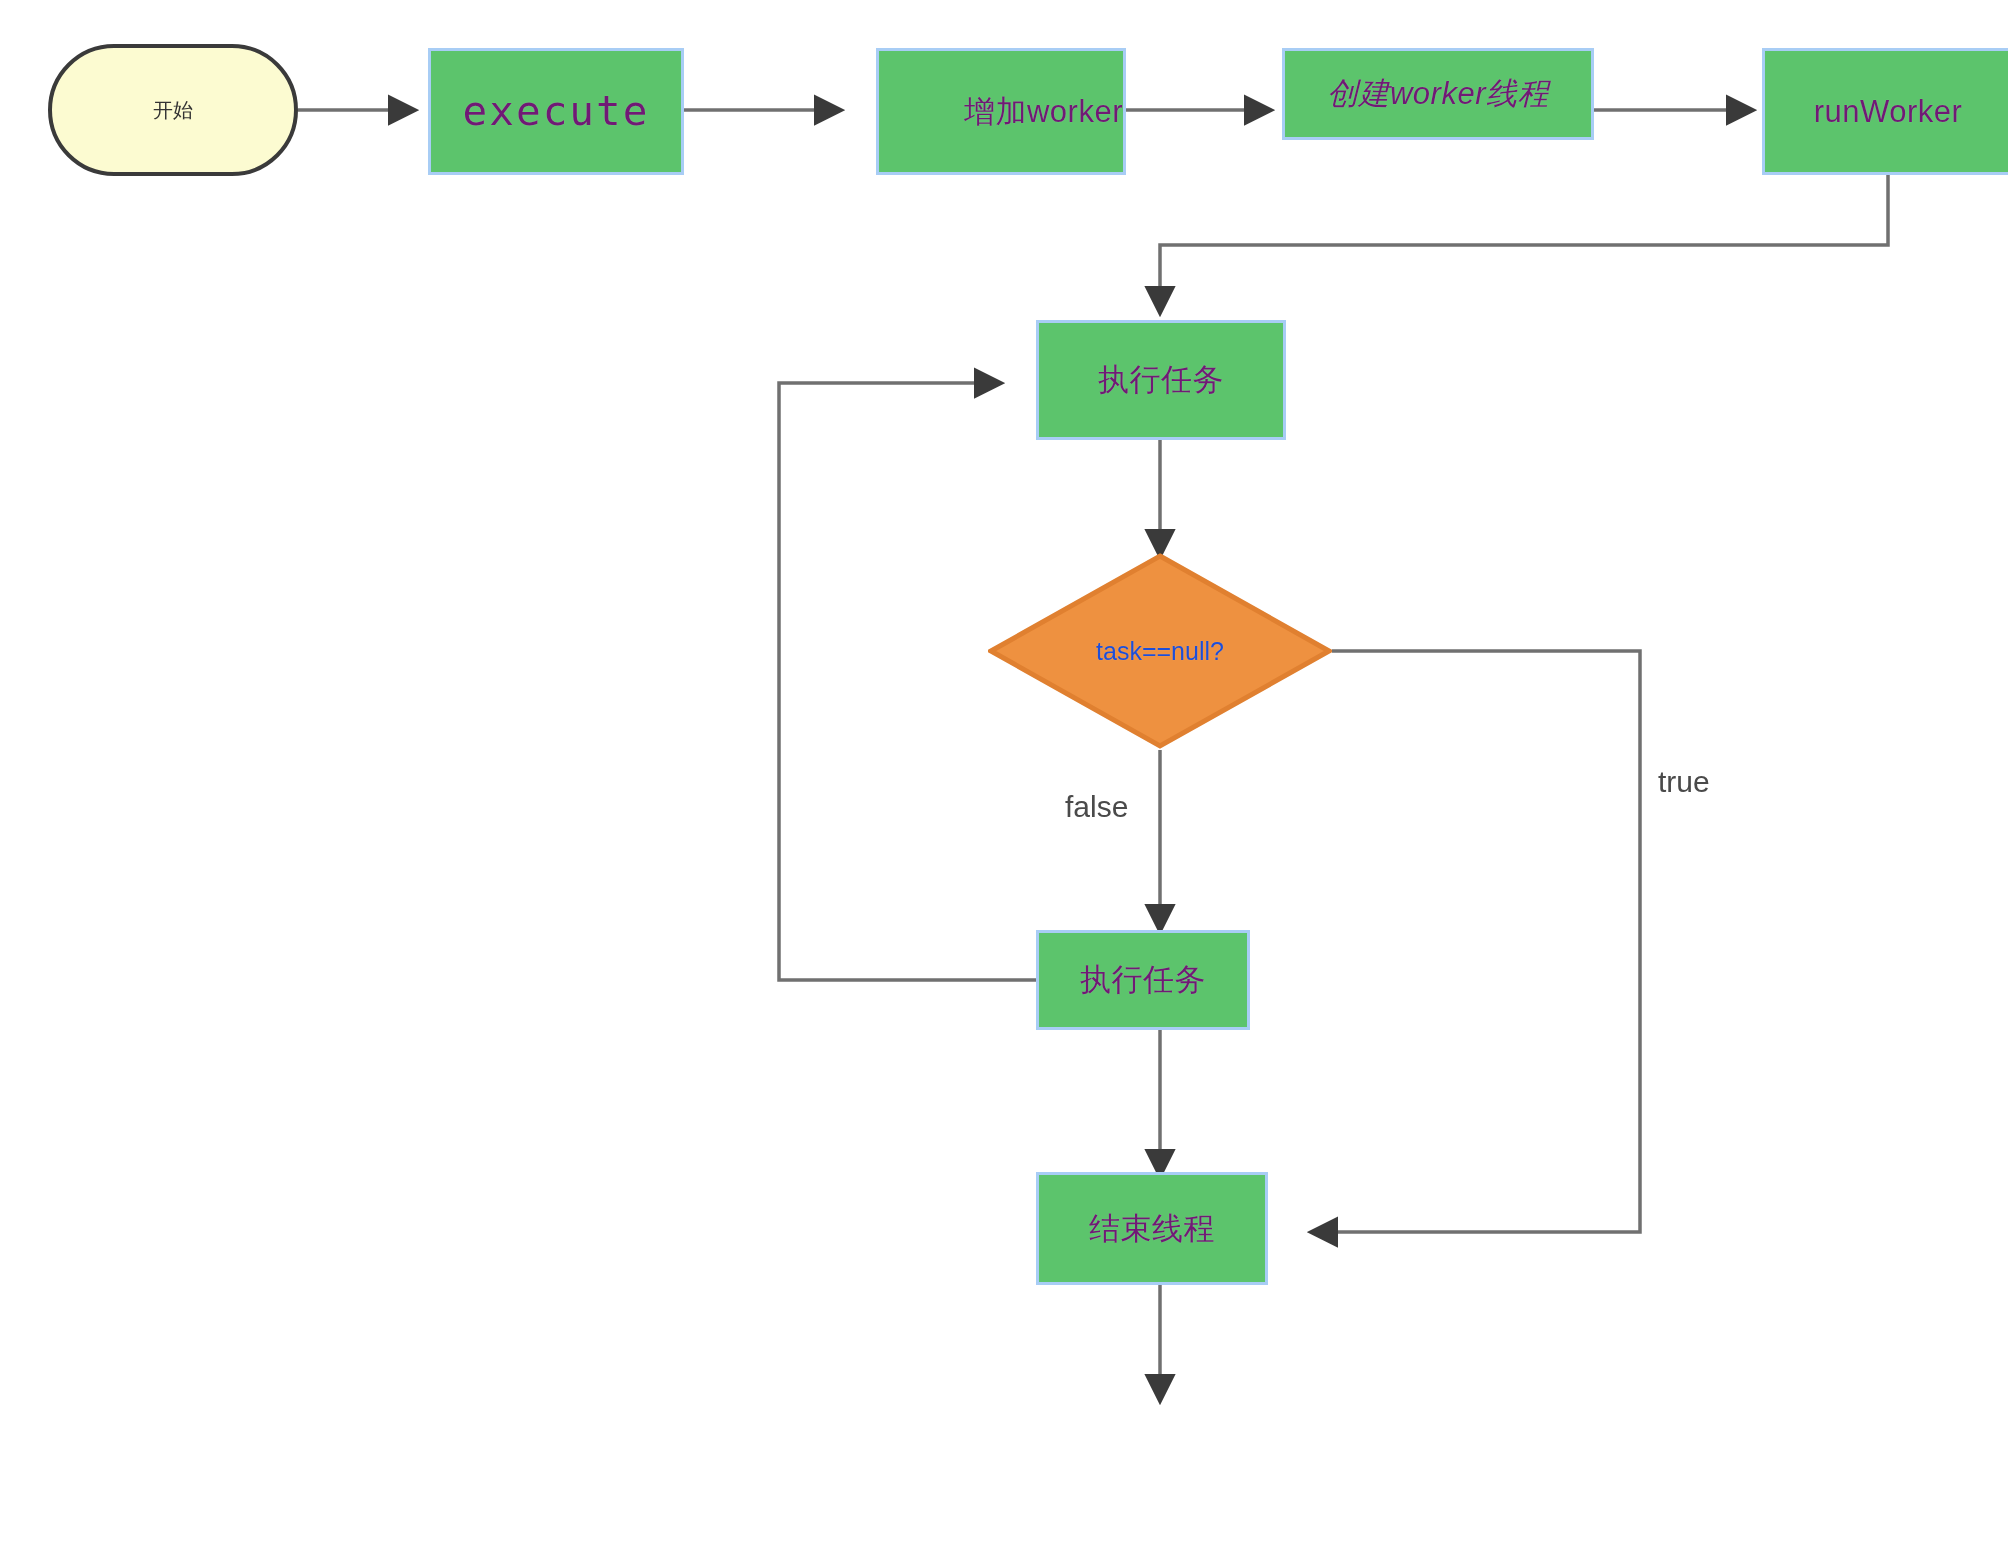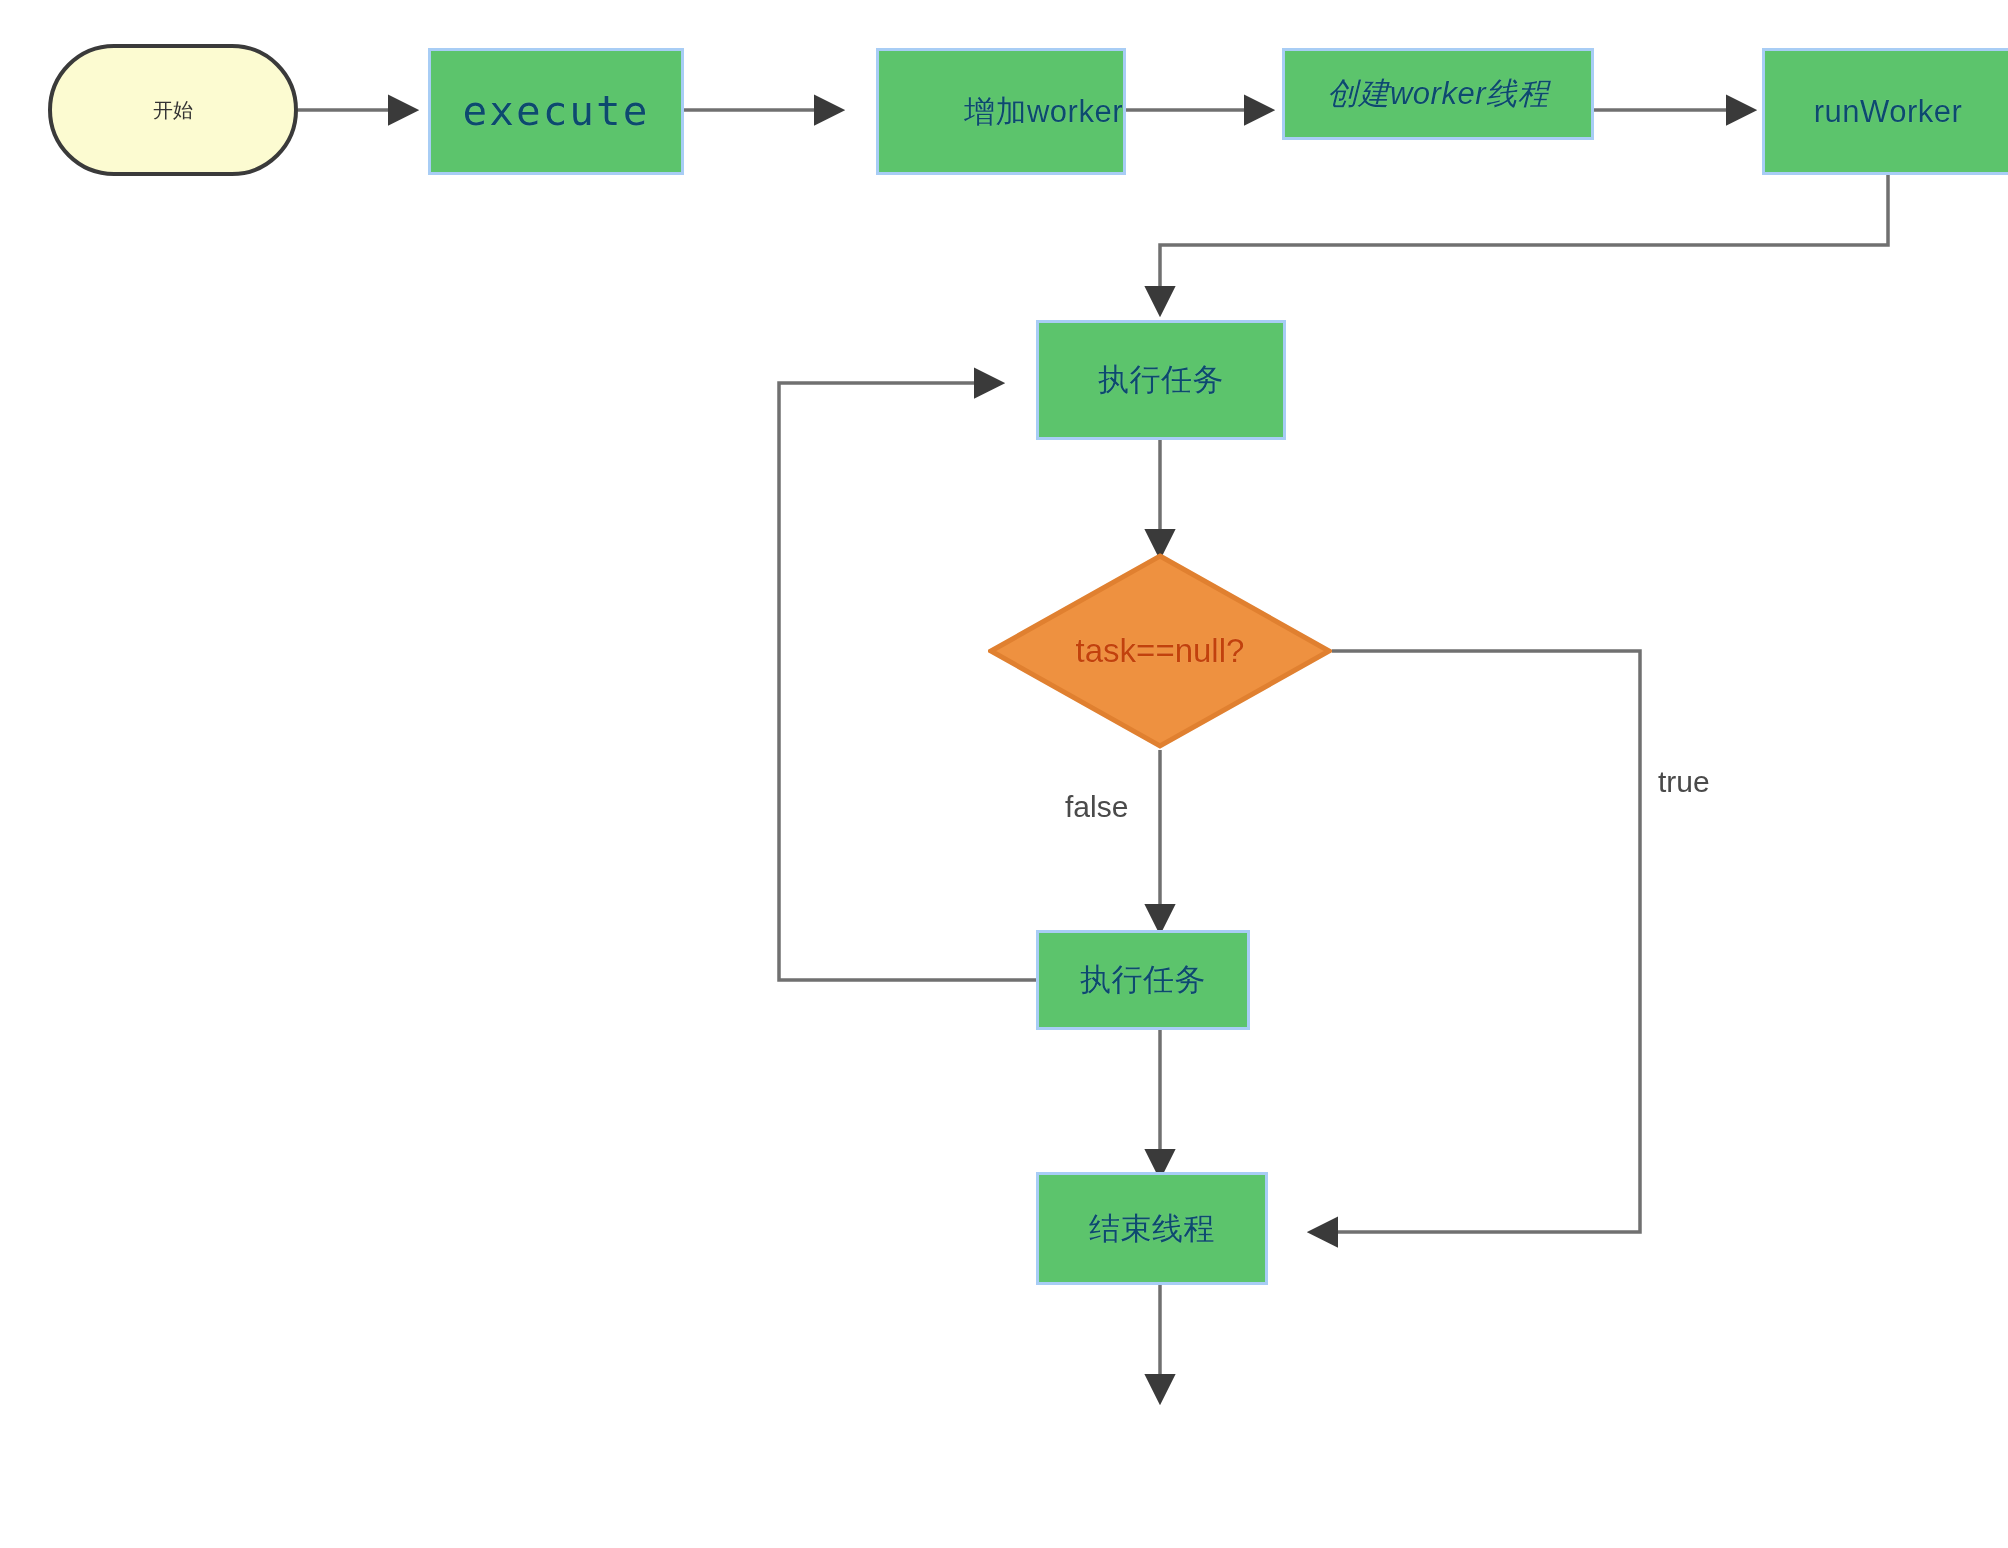--- a/index.html
+++ b/index.html
@@ -30,21 +30,21 @@
     display: flex;
     align-items: center;
     justify-content: center;
     text-align: center;
     line-height: 1.15;
   }
   
   .proc {
     background: #5CC46C;
     border: 3px solid #A8CDF5;
-    color: #0c4a6e;
+    color: #701a75;
     font-size: 31px;
     letter-spacing: 0.5px;
     text-shadow: 0 0 1px rgba(255,255,255,0.35);
   }
   .proc.big {
     font-size: 41px;
     letter-spacing: 2px;
     font-family: "DejaVu Sans Mono", "Liberation Mono", monospace;
   }
   
@@ -54,22 +54,22 @@
     border-radius: 68px;
     color: #333333;
     font-size: 20px;
   }
   
   .decision {
     position: absolute;
     display: flex;
     align-items: center;
     justify-content: center;
-    color: #c2410c;
-    font-size: 33px;
+    color: #1d4ed8;
+    font-size: 25px;
     text-shadow: 0 0 1px rgba(255,255,255,0.3);
   }
   .decision .dia {
     position: absolute;
     left: 0; top: 0;
     width: 100%; height: 100%;
   }
   .decision .dlabel {
     position: relative;
     z-index: 2;

